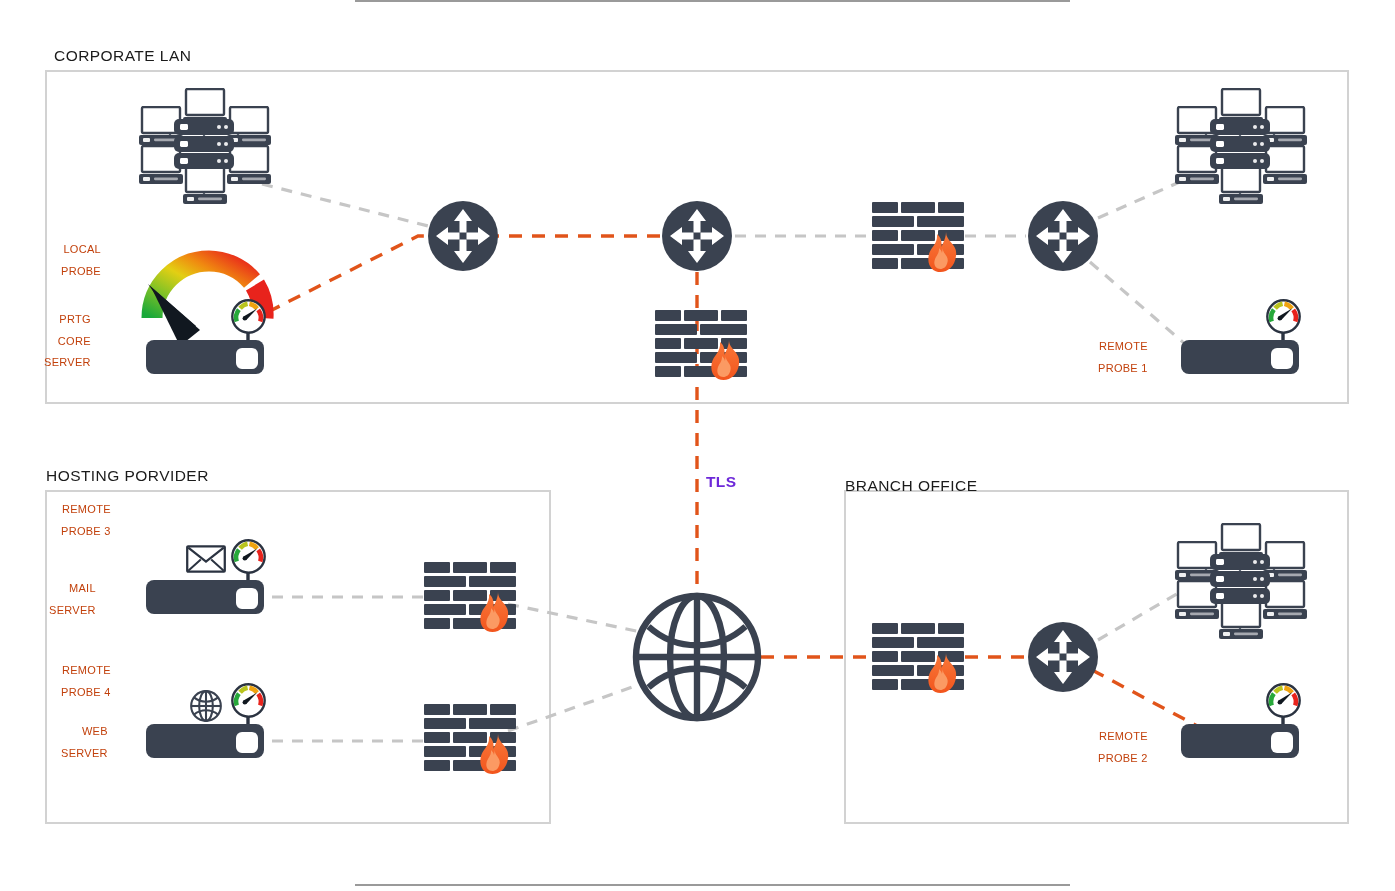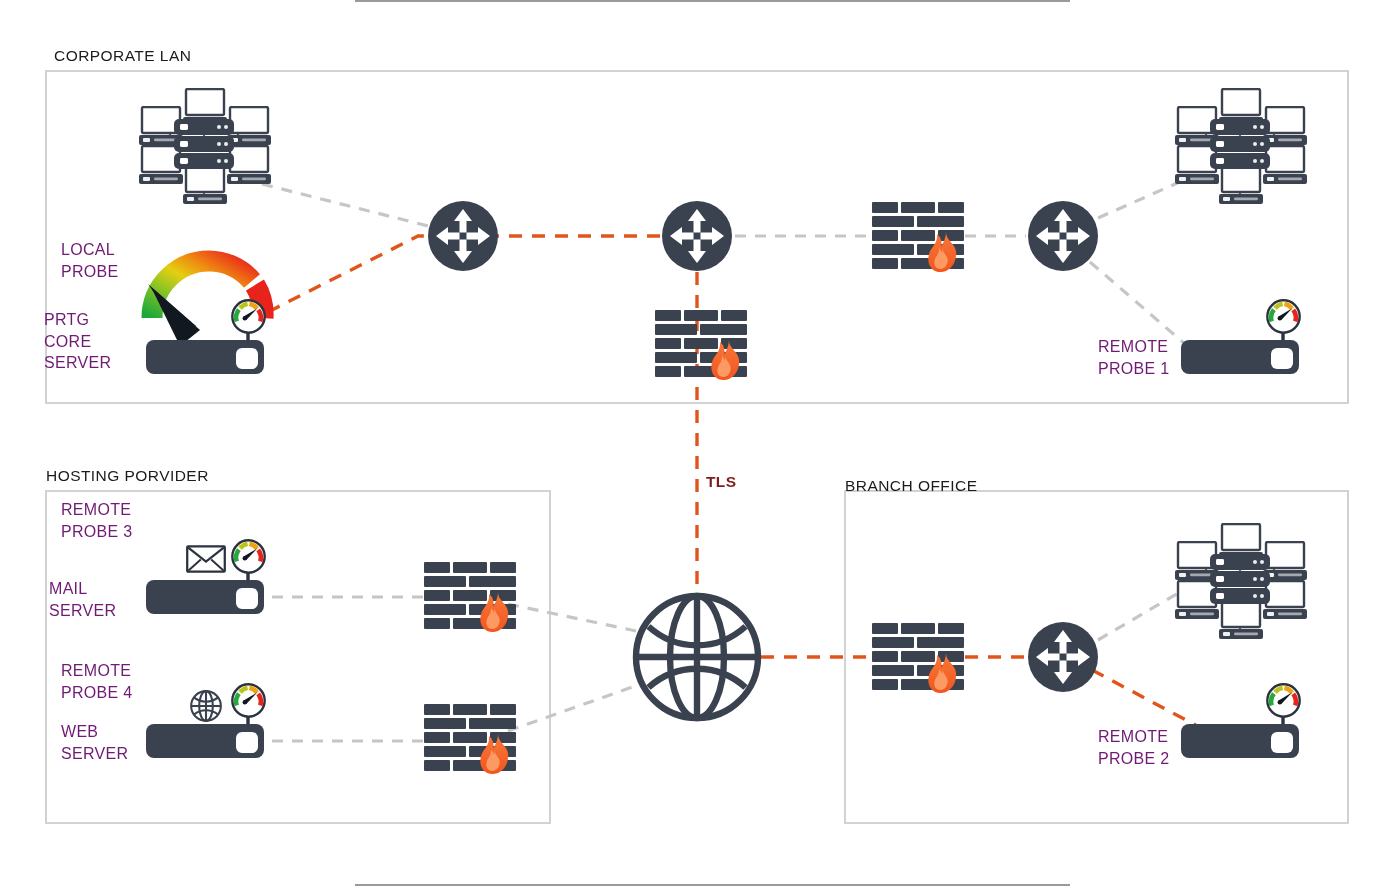--- a/index.html
+++ b/index.html
@@ -1,22 +1,22 @@
 <!DOCTYPE html>
 <html><head>
 <meta charset="utf-8">
 <style>
   html,body{margin:0;padding:0;background:#ffffff;}
   body{width:1395px;height:891px;position:relative;overflow:hidden;
        font-family:"Liberation Sans","DejaVu Sans",sans-serif;color:#1b1b1b;}
   .stage{position:absolute;inset:0;}
   svg.diagram{position:absolute;left:0;top:0;width:1395px;height:891px;}
   .zone-label{position:absolute;font-size:15.5px;letter-spacing:.45px;color:#1b1b1b;white-space:nowrap;}
-  .node-label{position:absolute;font-size:16px;line-height:21.5px;letter-spacing:.3px;color:#701a75;white-space:pre-line;}
-  .tls-label{position:absolute;font-size:15.5px;letter-spacing:.4px;color:#7f1d1d;font-weight:600;}
+  .node-label{position:absolute;font-size:11px;line-height:21.5px;letter-spacing:.3px;color:#c2410c;white-space:pre-line;text-align:right;}
+  .tls-label{position:absolute;font-size:15.5px;letter-spacing:.4px;color:#6d28d9;font-weight:600;}
 </style>
 </head>
 <body>
 
 <div class="stage">
 
   <svg class="diagram" viewBox="0 0 1395 891">
     <defs>
       <linearGradient id="gaugeArcBig" x1="0" y1="1" x2="1" y2="0">
         <stop offset="0%" stop-color="#19a83a"></stop>

